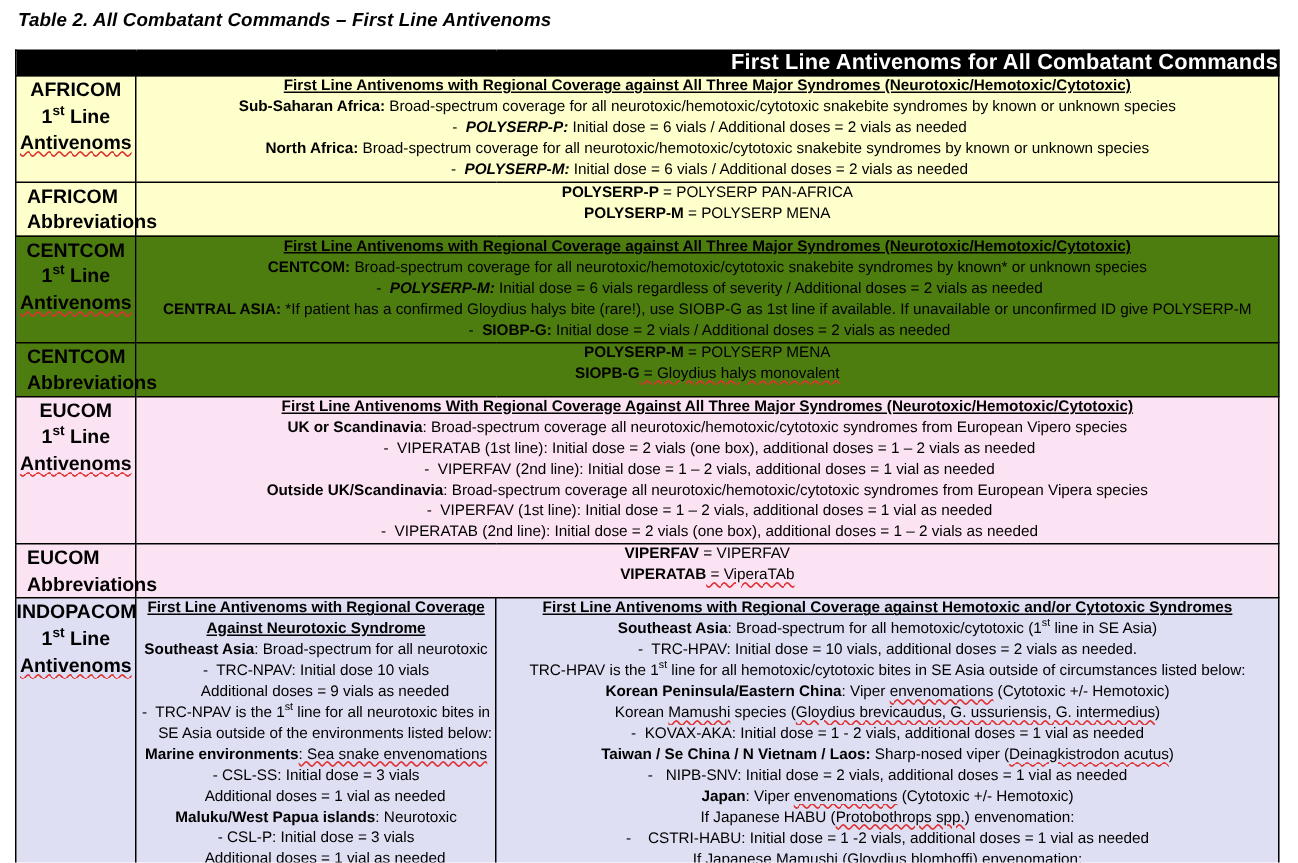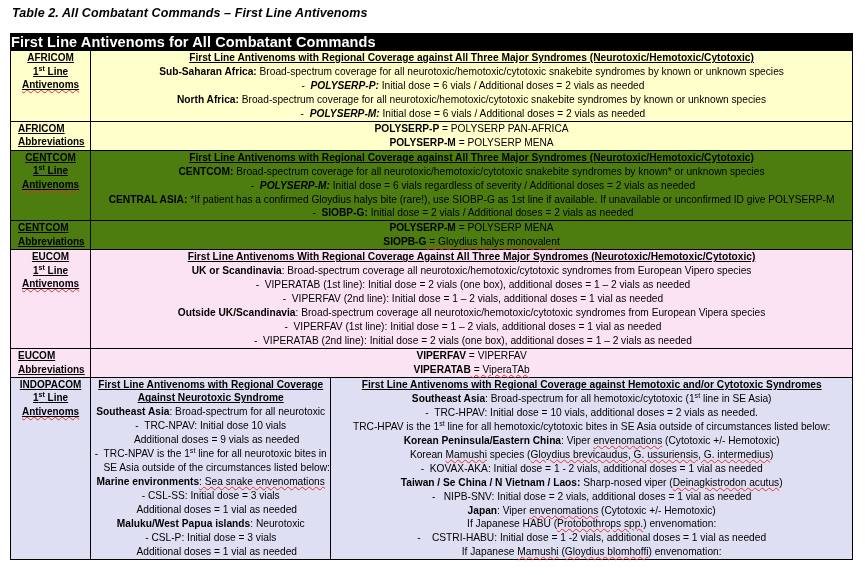--- a/index.html
+++ b/index.html
@@ -38,31 +38,31 @@
   table.av td, table.av th { border: 1px solid #000; vertical-align: top; padding: 0; }
 
   .hdrrow td {
     background: #000000;
     color: #ffffff;
     font-weight: bold;
     font-size: 14.5px;
     padding: 4px 0 5px 14px;
     border: 1px solid #000;
     letter-spacing: .1px;
+    text-align: right;
   }
 
   .lbl {
     width: 80px;
     font-weight: bold;
-    font-size: 10px;
+    font-size: 13px;
     text-align: center;
     vertical-align: middle;
     line-height: 1.35;
     padding: 2px 3px;
-    text-decoration: underline;
   }
   .lbl .ln { display:block; }
 
   .body-cell { padding: 2px 4px 3px 6px; font-size: 10.2px; line-height: 1.32; text-align: center; }
   .body-cell p { margin: 0 0 0.5px 0; }
 
   .subhead { font-weight: bold; text-decoration: underline; }
   .b { font-weight: bold; }
   .i { }
   .bi { font-weight: bold; font-style: italic; }
@@ -184,21 +184,21 @@
         <span class="ln">1<sup>st</sup> Line</span>
         <span class="ln sq">Antivenoms</span>
       </td>
 
       <td class="body-cell c-indo indo-left">
         <p class="subhead">First Line Antivenoms with Regional Coverage Against Neurotoxic Syndrome</p>
         <p><span class="b">Southeast Asia</span><span>: Broad-spectrum for all neurotoxic</span></p>
         <p>-&nbsp; <span class="i">TRC-NPAV: Initial dose 10 vials</span></p>
         <p class="indent i">Additional doses = 9 vials as needed</p>
         <p>-&nbsp; TRC-<span class="i">NPAV</span> is the 1<sup>st</sup> line for all neurotoxic bites in</p>
-        <p class="indent">SE Asia outside of the circumstances listed below:</p>
+        <p class="indent">SE Asia outside of the environments listed below:</p>
         <p><span class="b">Marine environments</span><span class="sq">: Sea snake envenomations</span></p>
         <p>-&nbsp;<span class="i">CSL-SS: Initial dose = 3 vials</span></p>
         <p class="indent i">Additional doses = 1 vial as needed</p>
         <p><span class="b">Maluku/West Papua islands</span><span>: Neurotoxic</span></p>
         <p>-&nbsp;<span class="i">CSL-P: Initial dose = 3 vials</span></p>
         <p class="indent i">Additional doses = 1 vial as needed</p>
       </td>
 
       <td class="body-cell c-indo">
         <p class="subhead">First Line Antivenoms with Regional Coverage against Hemotoxic and/or Cytotoxic Syndromes</p>

